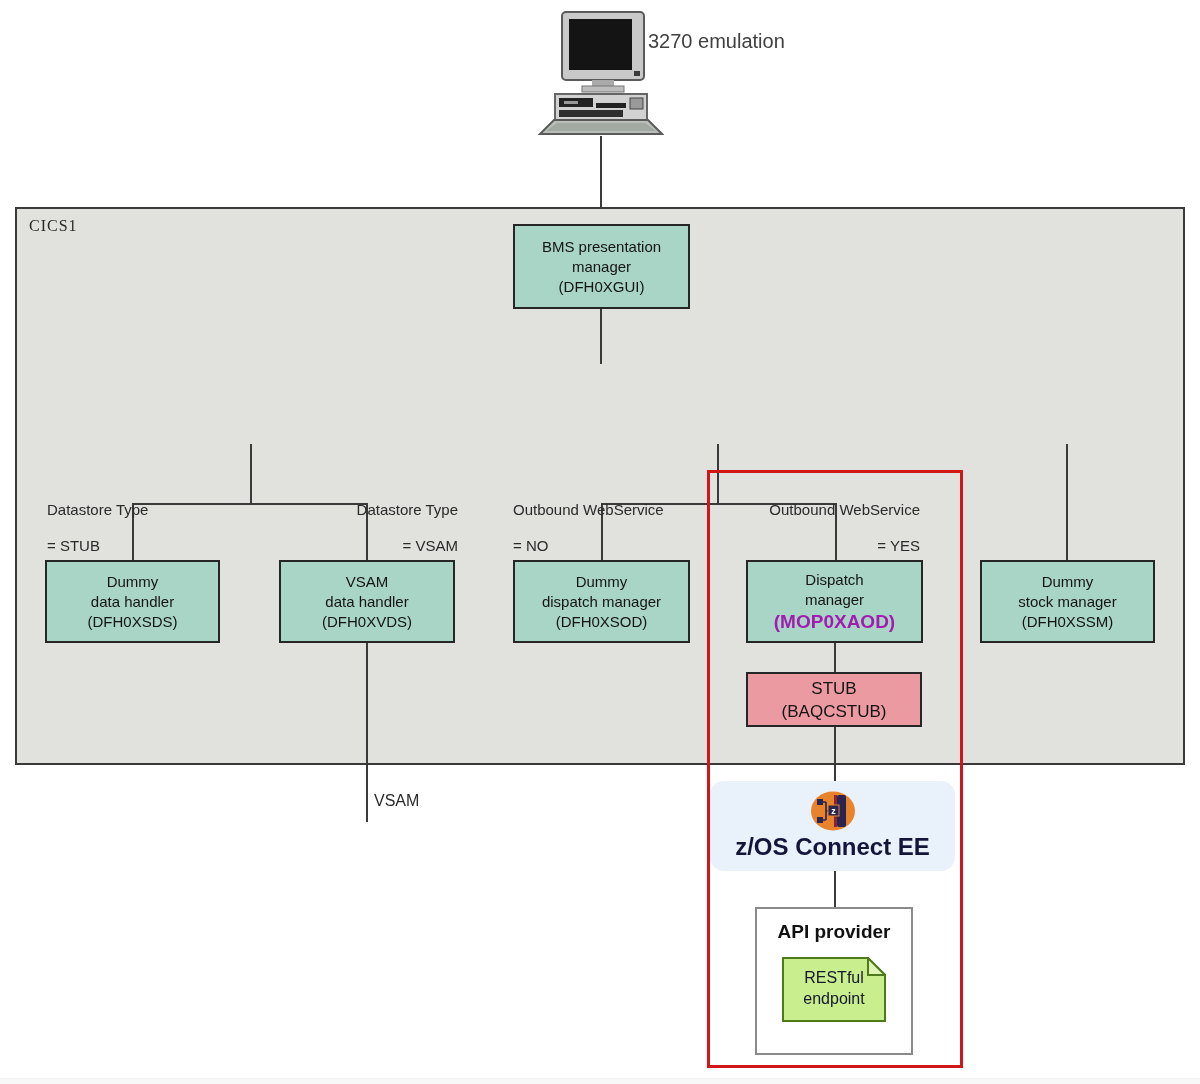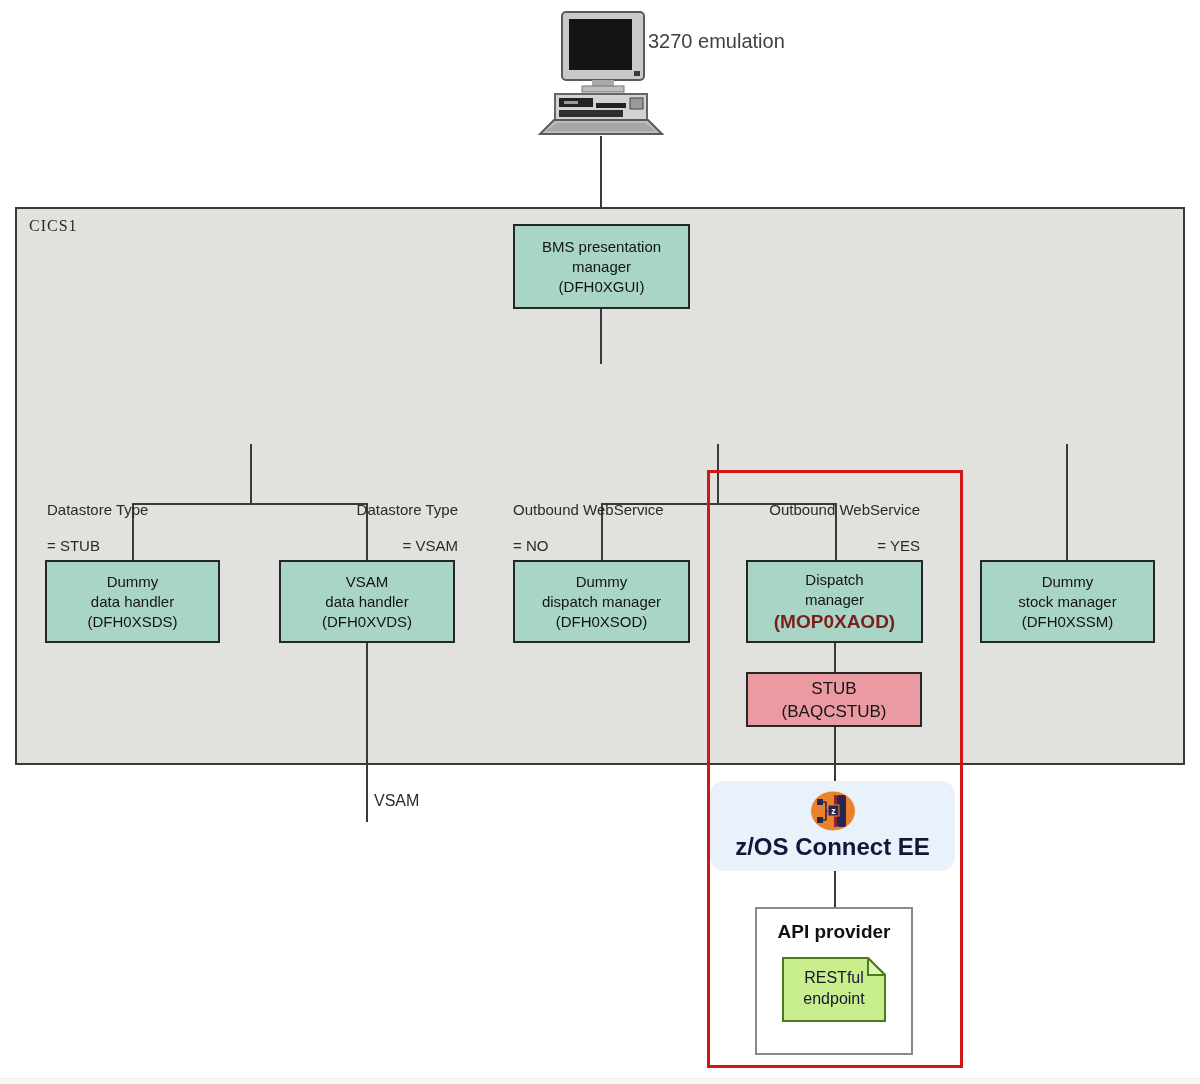--- a/index.html
+++ b/index.html
@@ -16,21 +16,21 @@
   .region-label{
     position:absolute;left:12px;top:8px;font-size:16px;letter-spacing:1px;color:#2a2a2a;
   }
   .node{
     position:absolute;box-sizing:border-box;border:2px solid #262626;
     display:flex;flex-direction:column;align-items:center;justify-content:center;
     text-align:right;font-size:15px;line-height:20px;color:#141414;
   }
   .teal{background:#a9d5c6;}
   .pink{background:#ec9aa2;}
-  .bold-code{font-weight:bold;font-size:19px;line-height:24px;color:#7f1d1d;}
+  .bold-code{font-weight:bold;font-size:19px;line-height:24px;color:#a21caf;}
   .branch-label{
     position:absolute;font-size:15px;line-height:18px;color:#2a2a2a;white-space:pre-line;
   }
   .align-right{text-align:right;}
   .redbox{
     position:absolute;border:3px solid #d01616;box-sizing:border-box;background:transparent;
   }
   .zos-panel{
     position:absolute;background:#e9f1fb;border-radius:14px;
     display:flex;flex-direction:column;align-items:center;justify-content:center;gap:2px;

